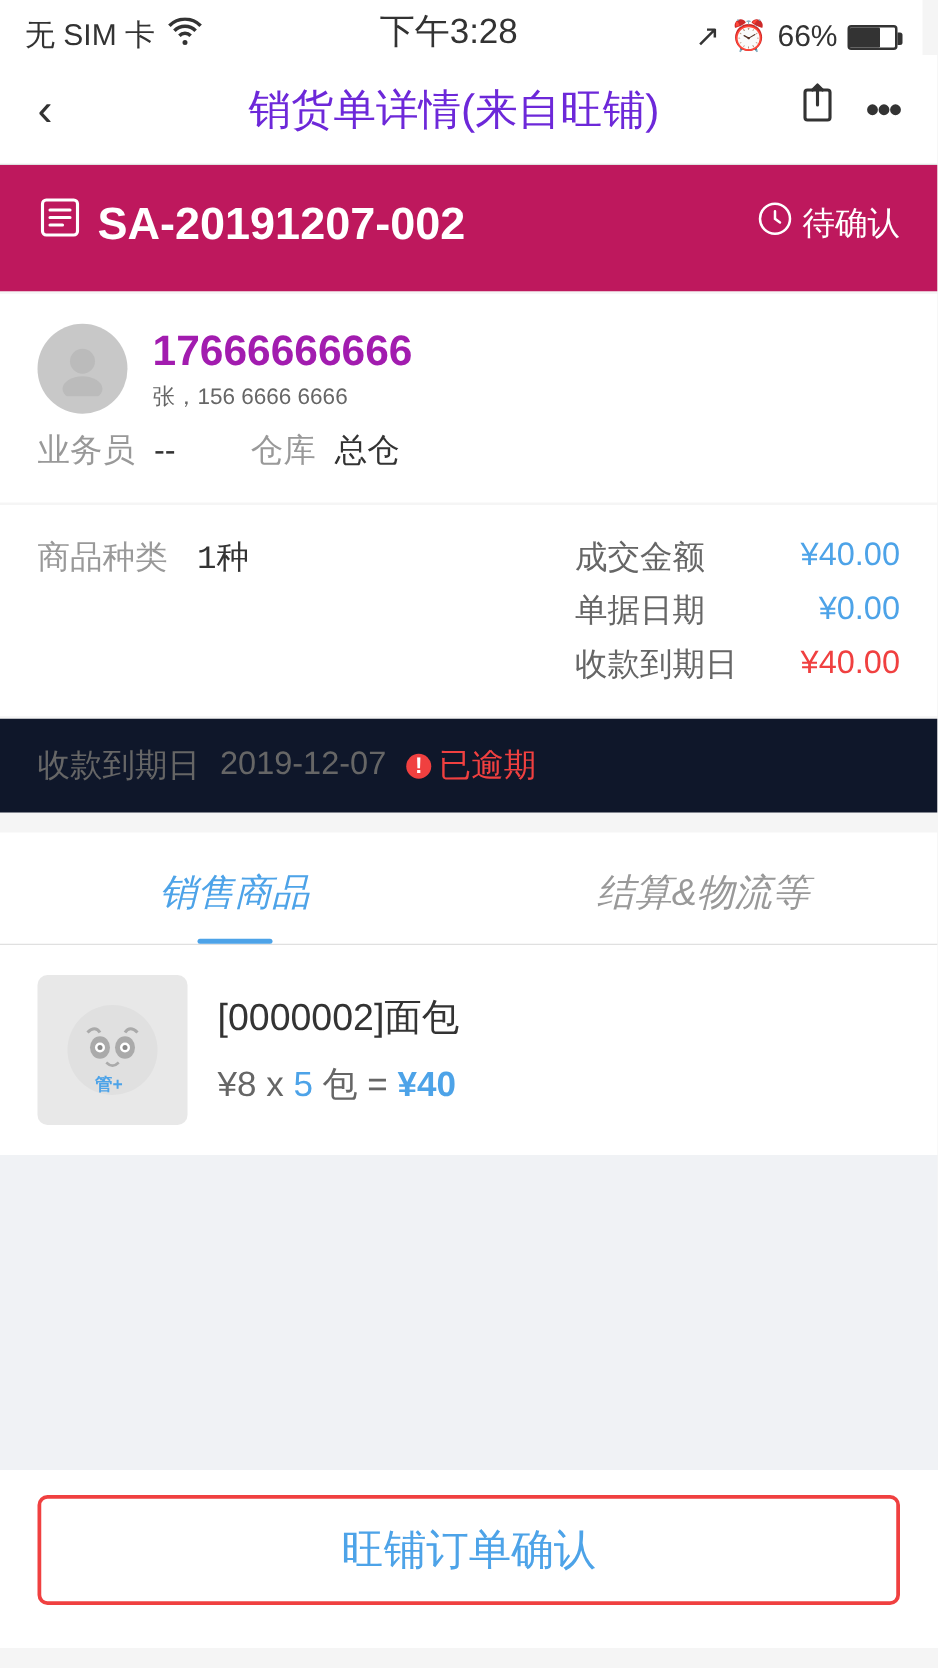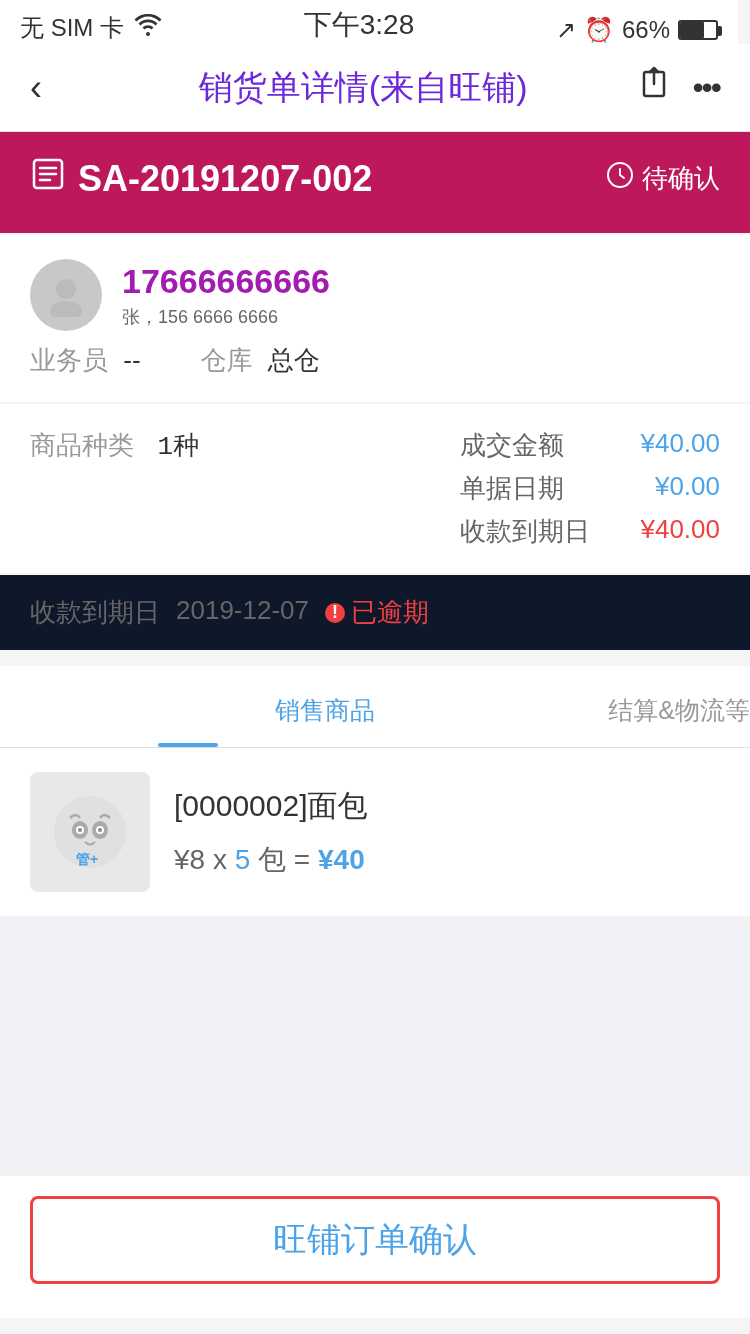--- a/index.html
+++ b/index.html
@@ -230,26 +230,27 @@
     .tabs-section {
       background: #fff;
       margin-top: 16px;
     }
     .tabs-row {
       display: flex;
       border-bottom: 1px solid #e0e0e0;
     }
     .tab {
       flex: 1;
-      text-align: right;
+      text-align: center;
       padding: 28px 0 20px;
-      font-size: 25px;
+      font-size: 30px;
       color: #999;
       position: relative;
       cursor: pointer;
+      font-style: italic;
     }
     .tab.active {
       color: #4da3e8;
     }
     .tab.active::after {
       content: '';
       position: absolute;
       bottom: 0;
       left: 50%;
       transform: translateX(-50%);

